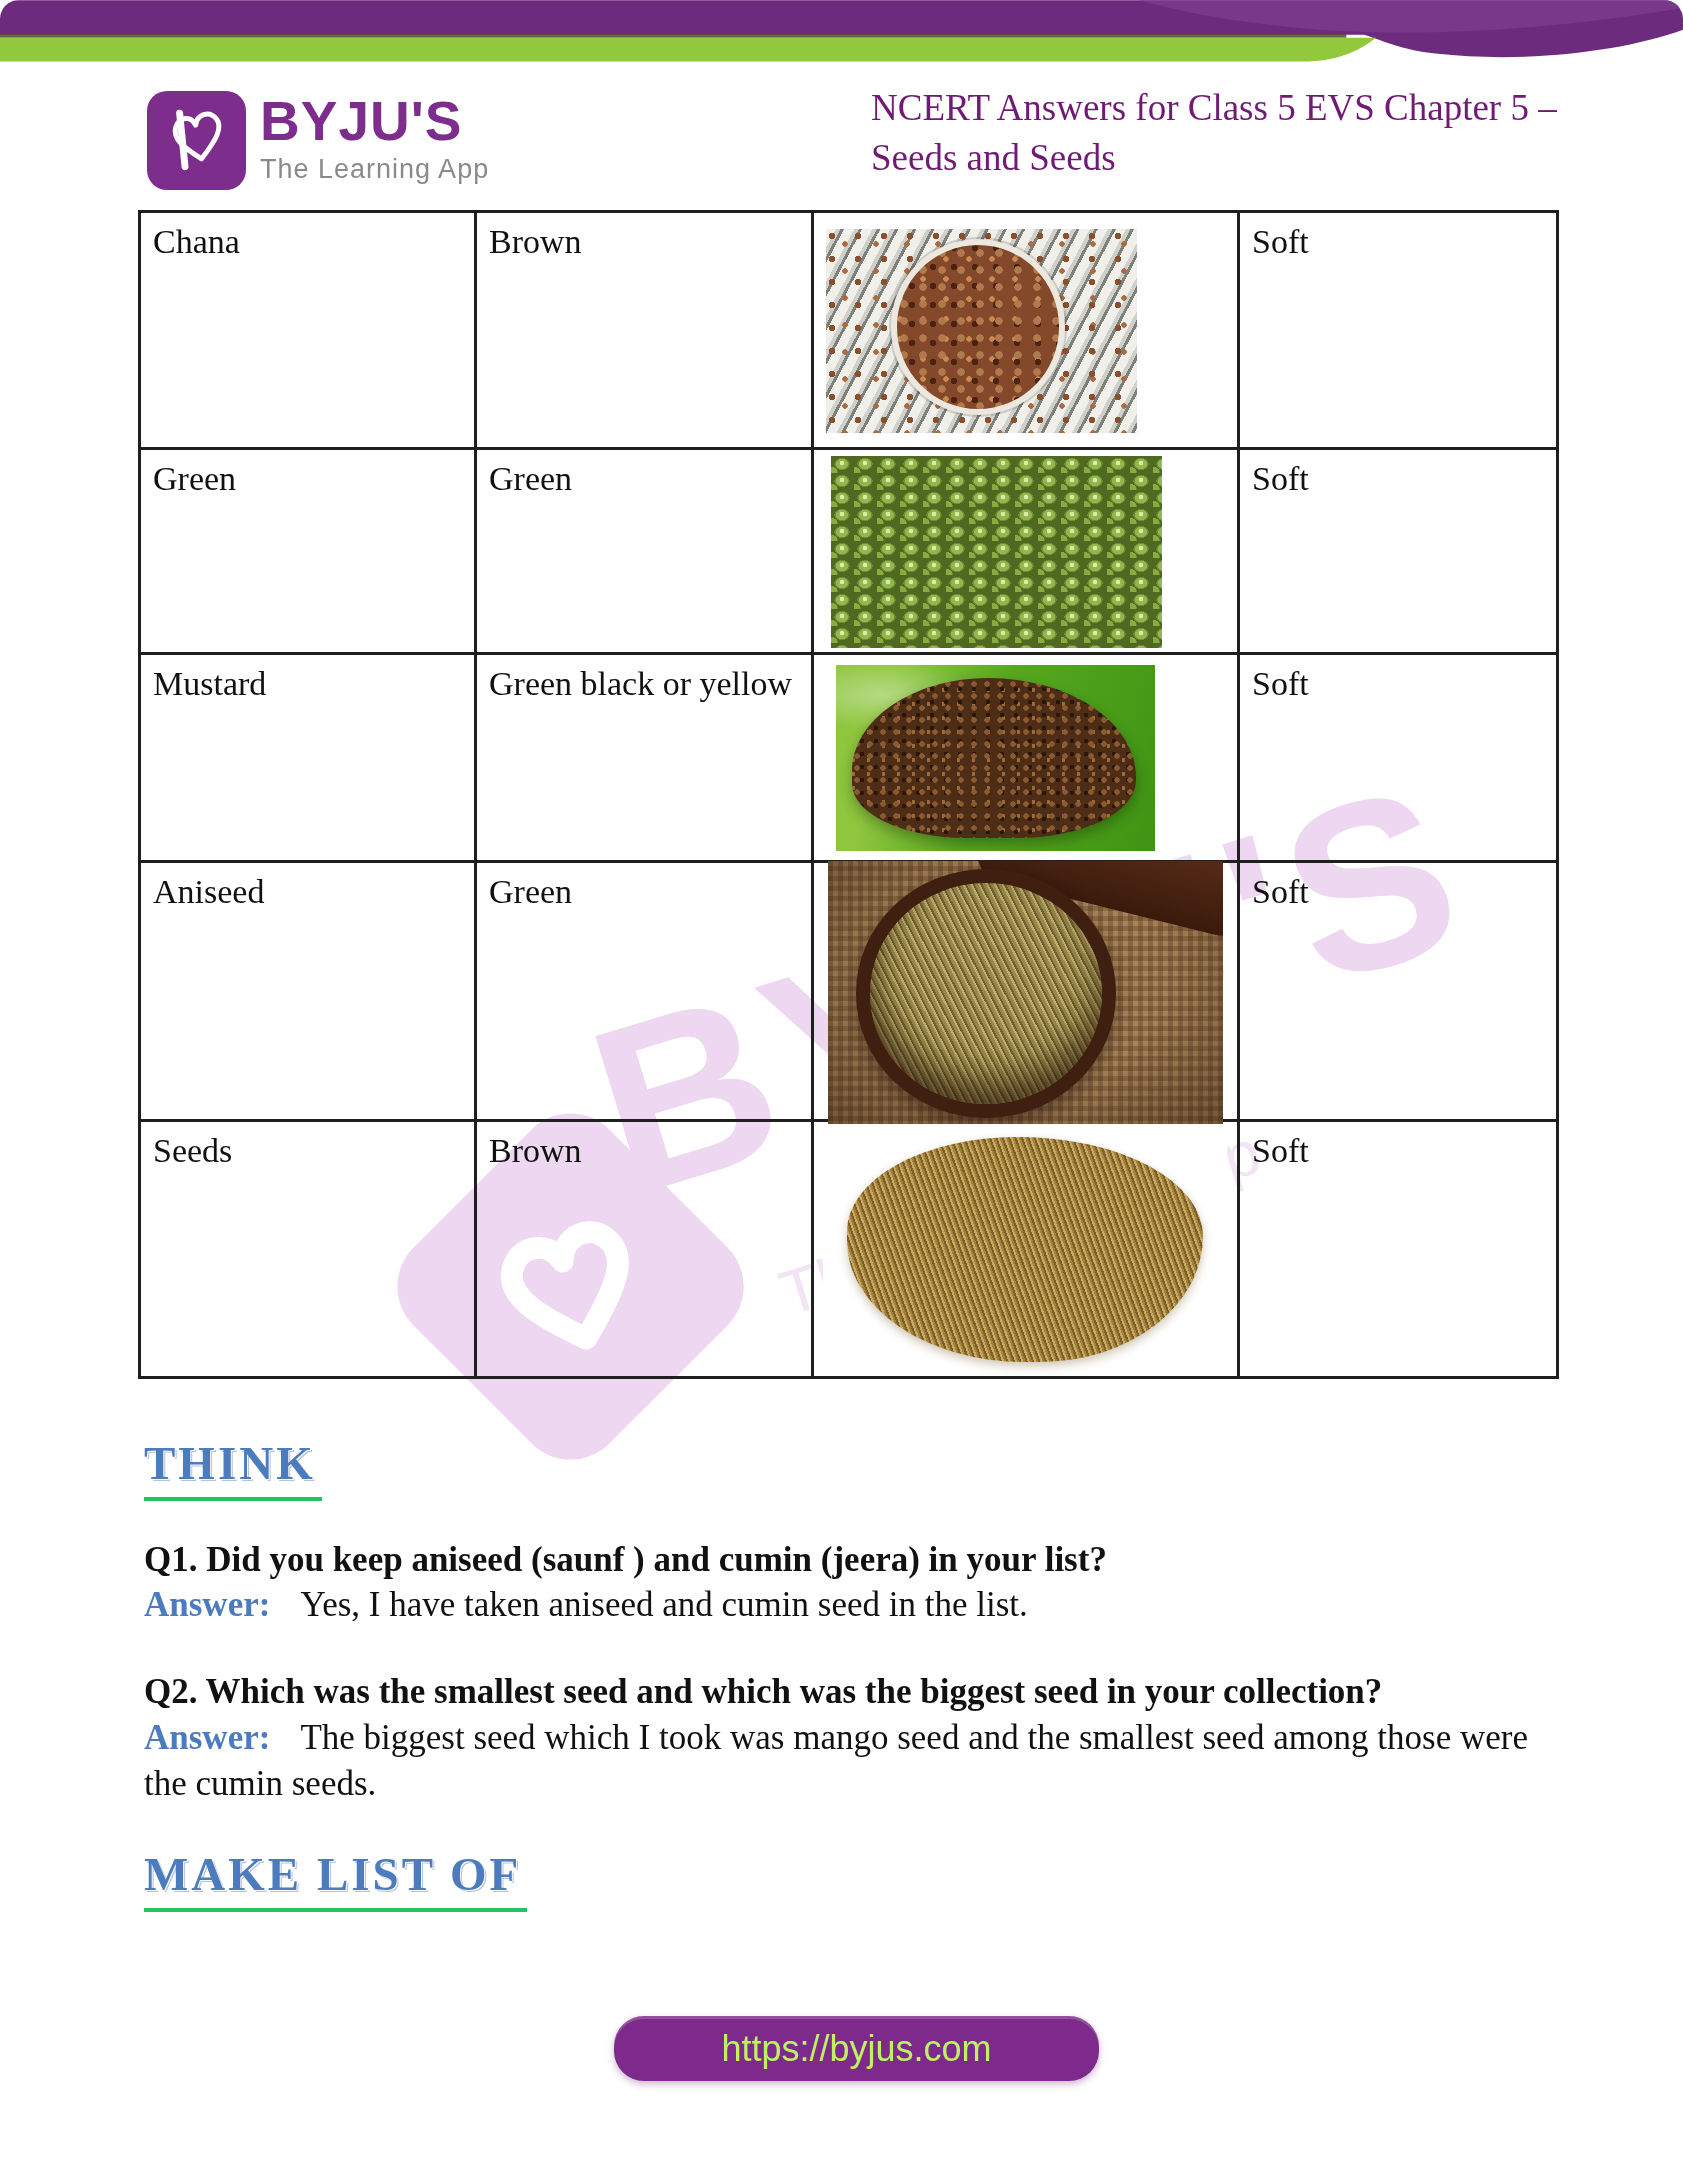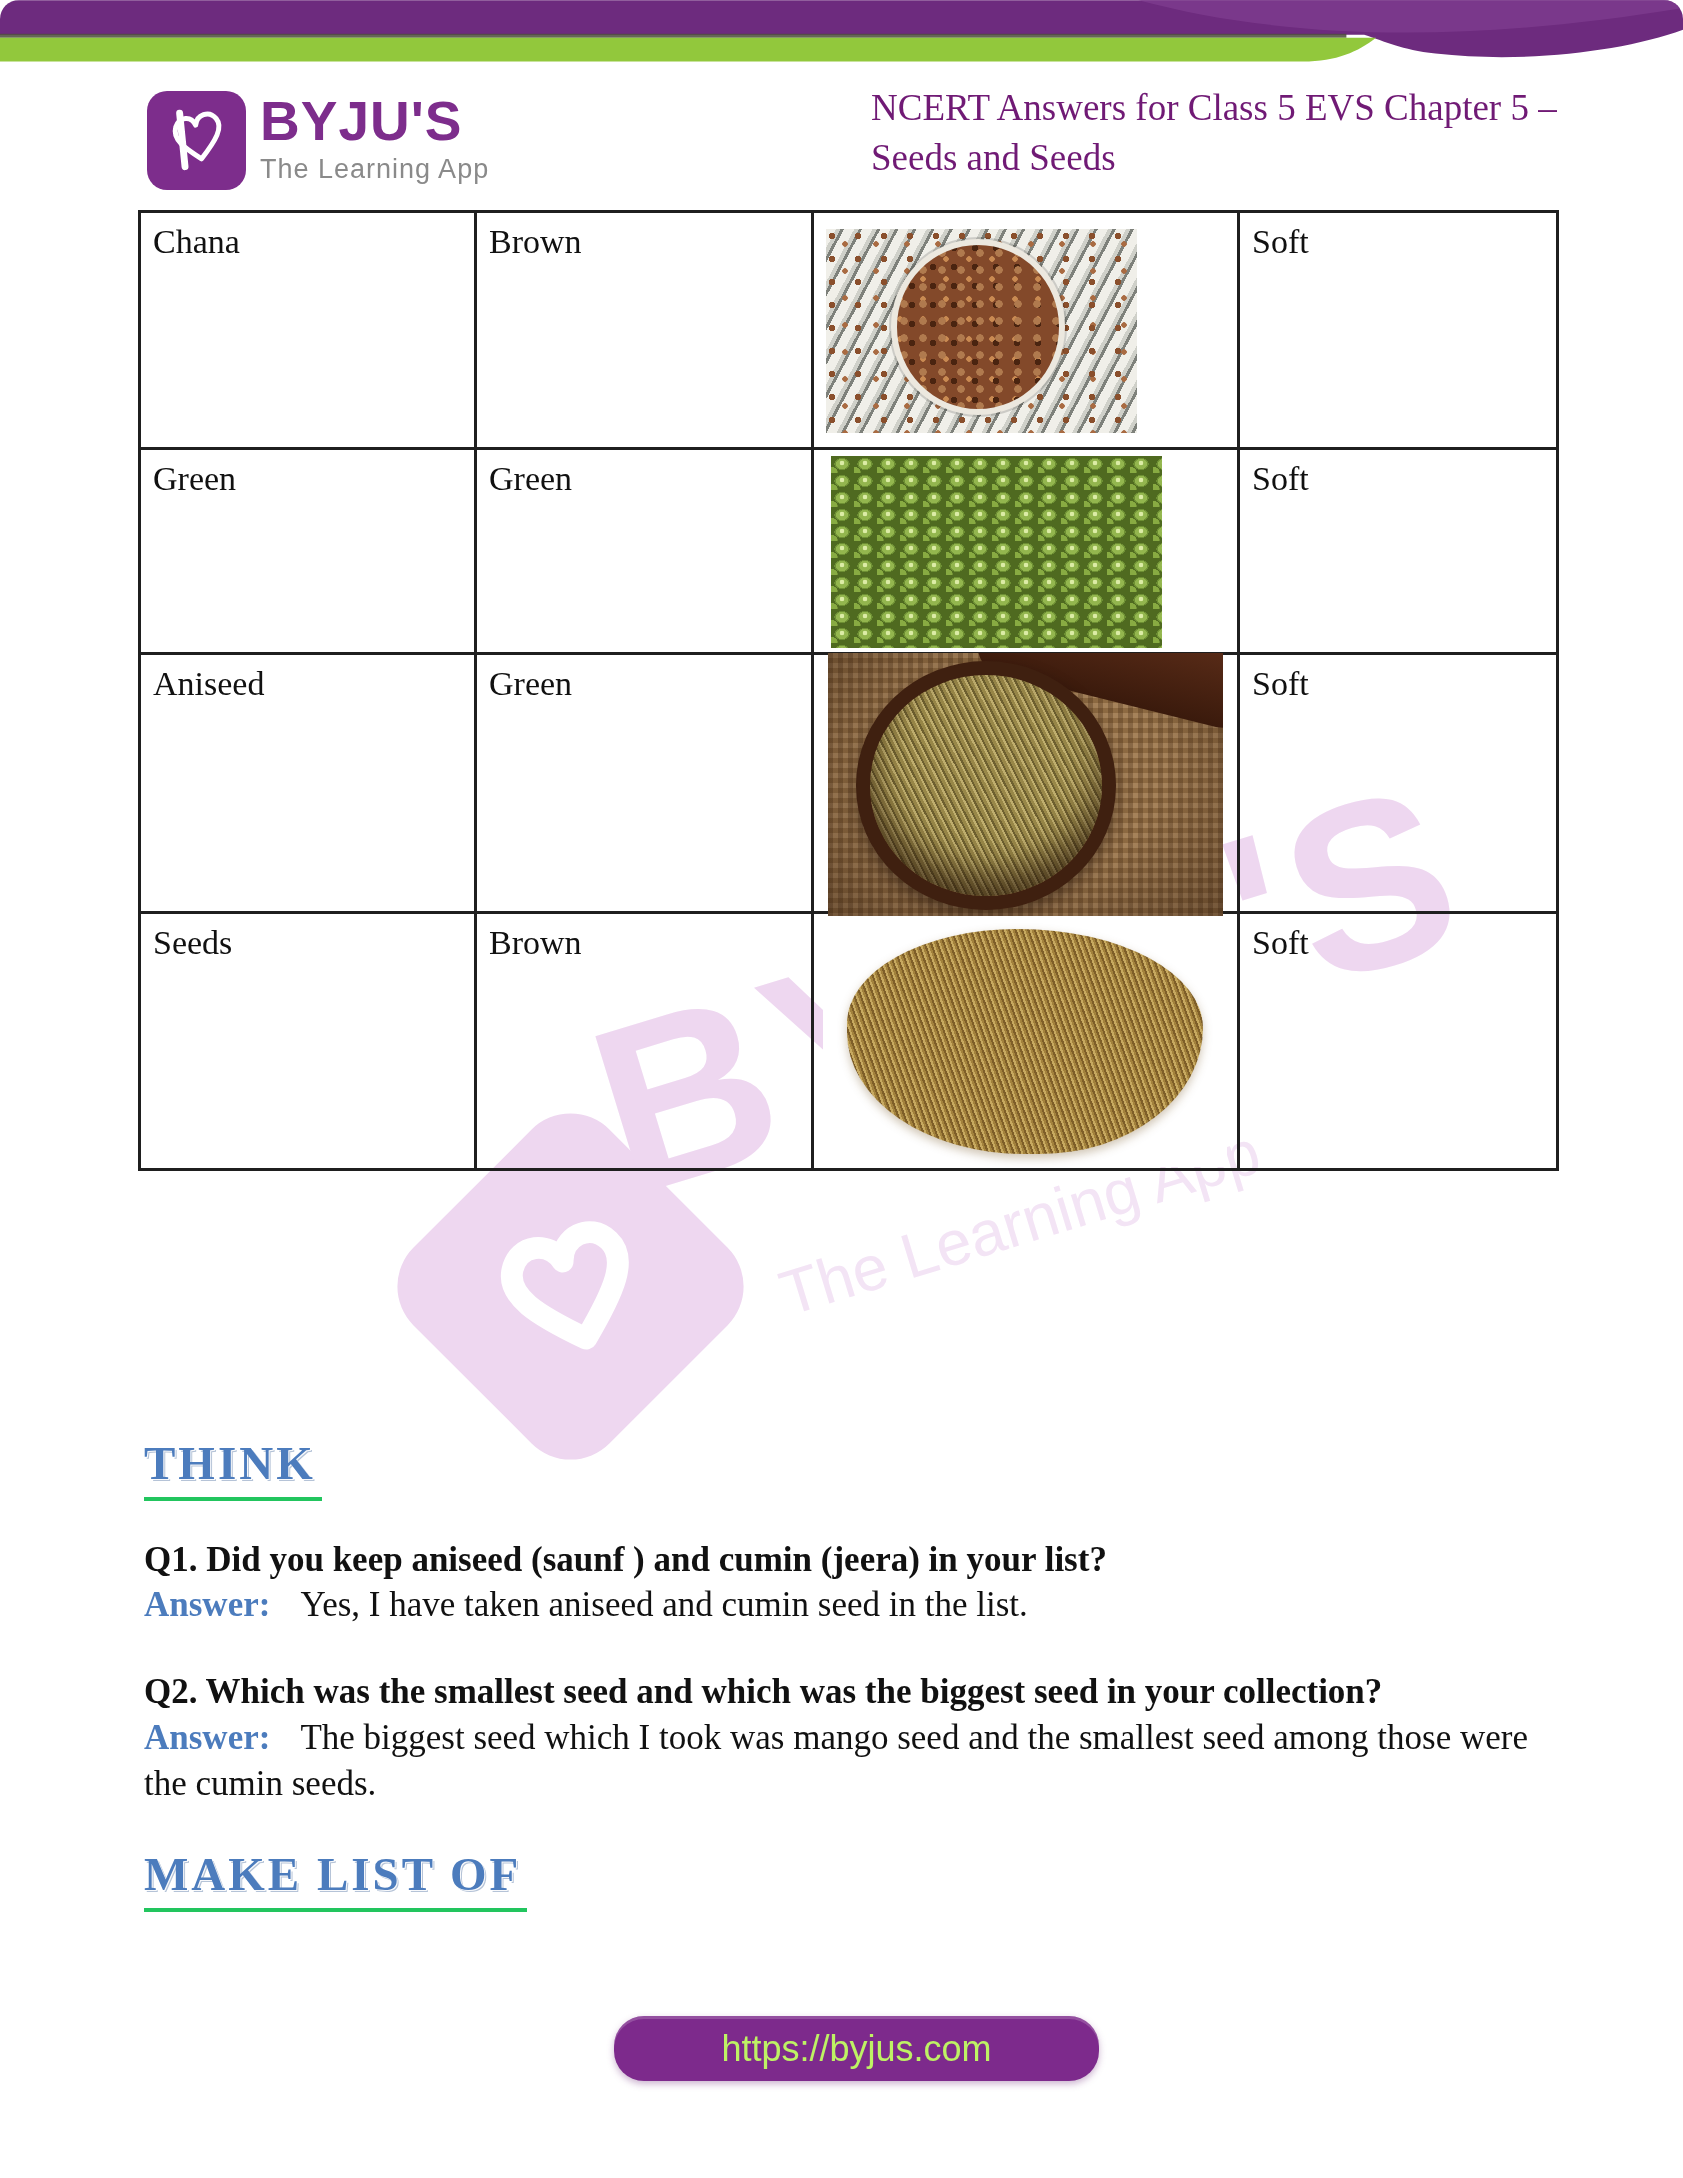--- a/index.html
+++ b/index.html
@@ -192,20 +192,30 @@
       <tr class="r1">
         <td><span>Green</span></td>
         <td><span>Green</span></td>
         <td class="img-cell">
           <div class="photo ph-moong">
               <div class="moong-in"></div>
             </div>
         </td>
         <td><span>Soft</span></td>
       </tr>
+      <tr class="r2">
+        <td><span>Mustard</span></td>
+        <td><span>Green black or yellow</span></td>
+        <td class="img-cell">
+          <div class="photo ph-mustard">
+              <div class="mustard-in"></div>
+            </div>
+        </td>
+        <td><span>Soft</span></td>
+      </tr>
       <tr class="r3">
         <td><span>Aniseed</span></td>
         <td><span>Green</span></td>
         <td class="img-cell">
           <div class="photo ph-aniseed">
               <div class="ani-in"></div>
             </div>
         </td>
         <td><span>Soft</span></td>
       </tr>

